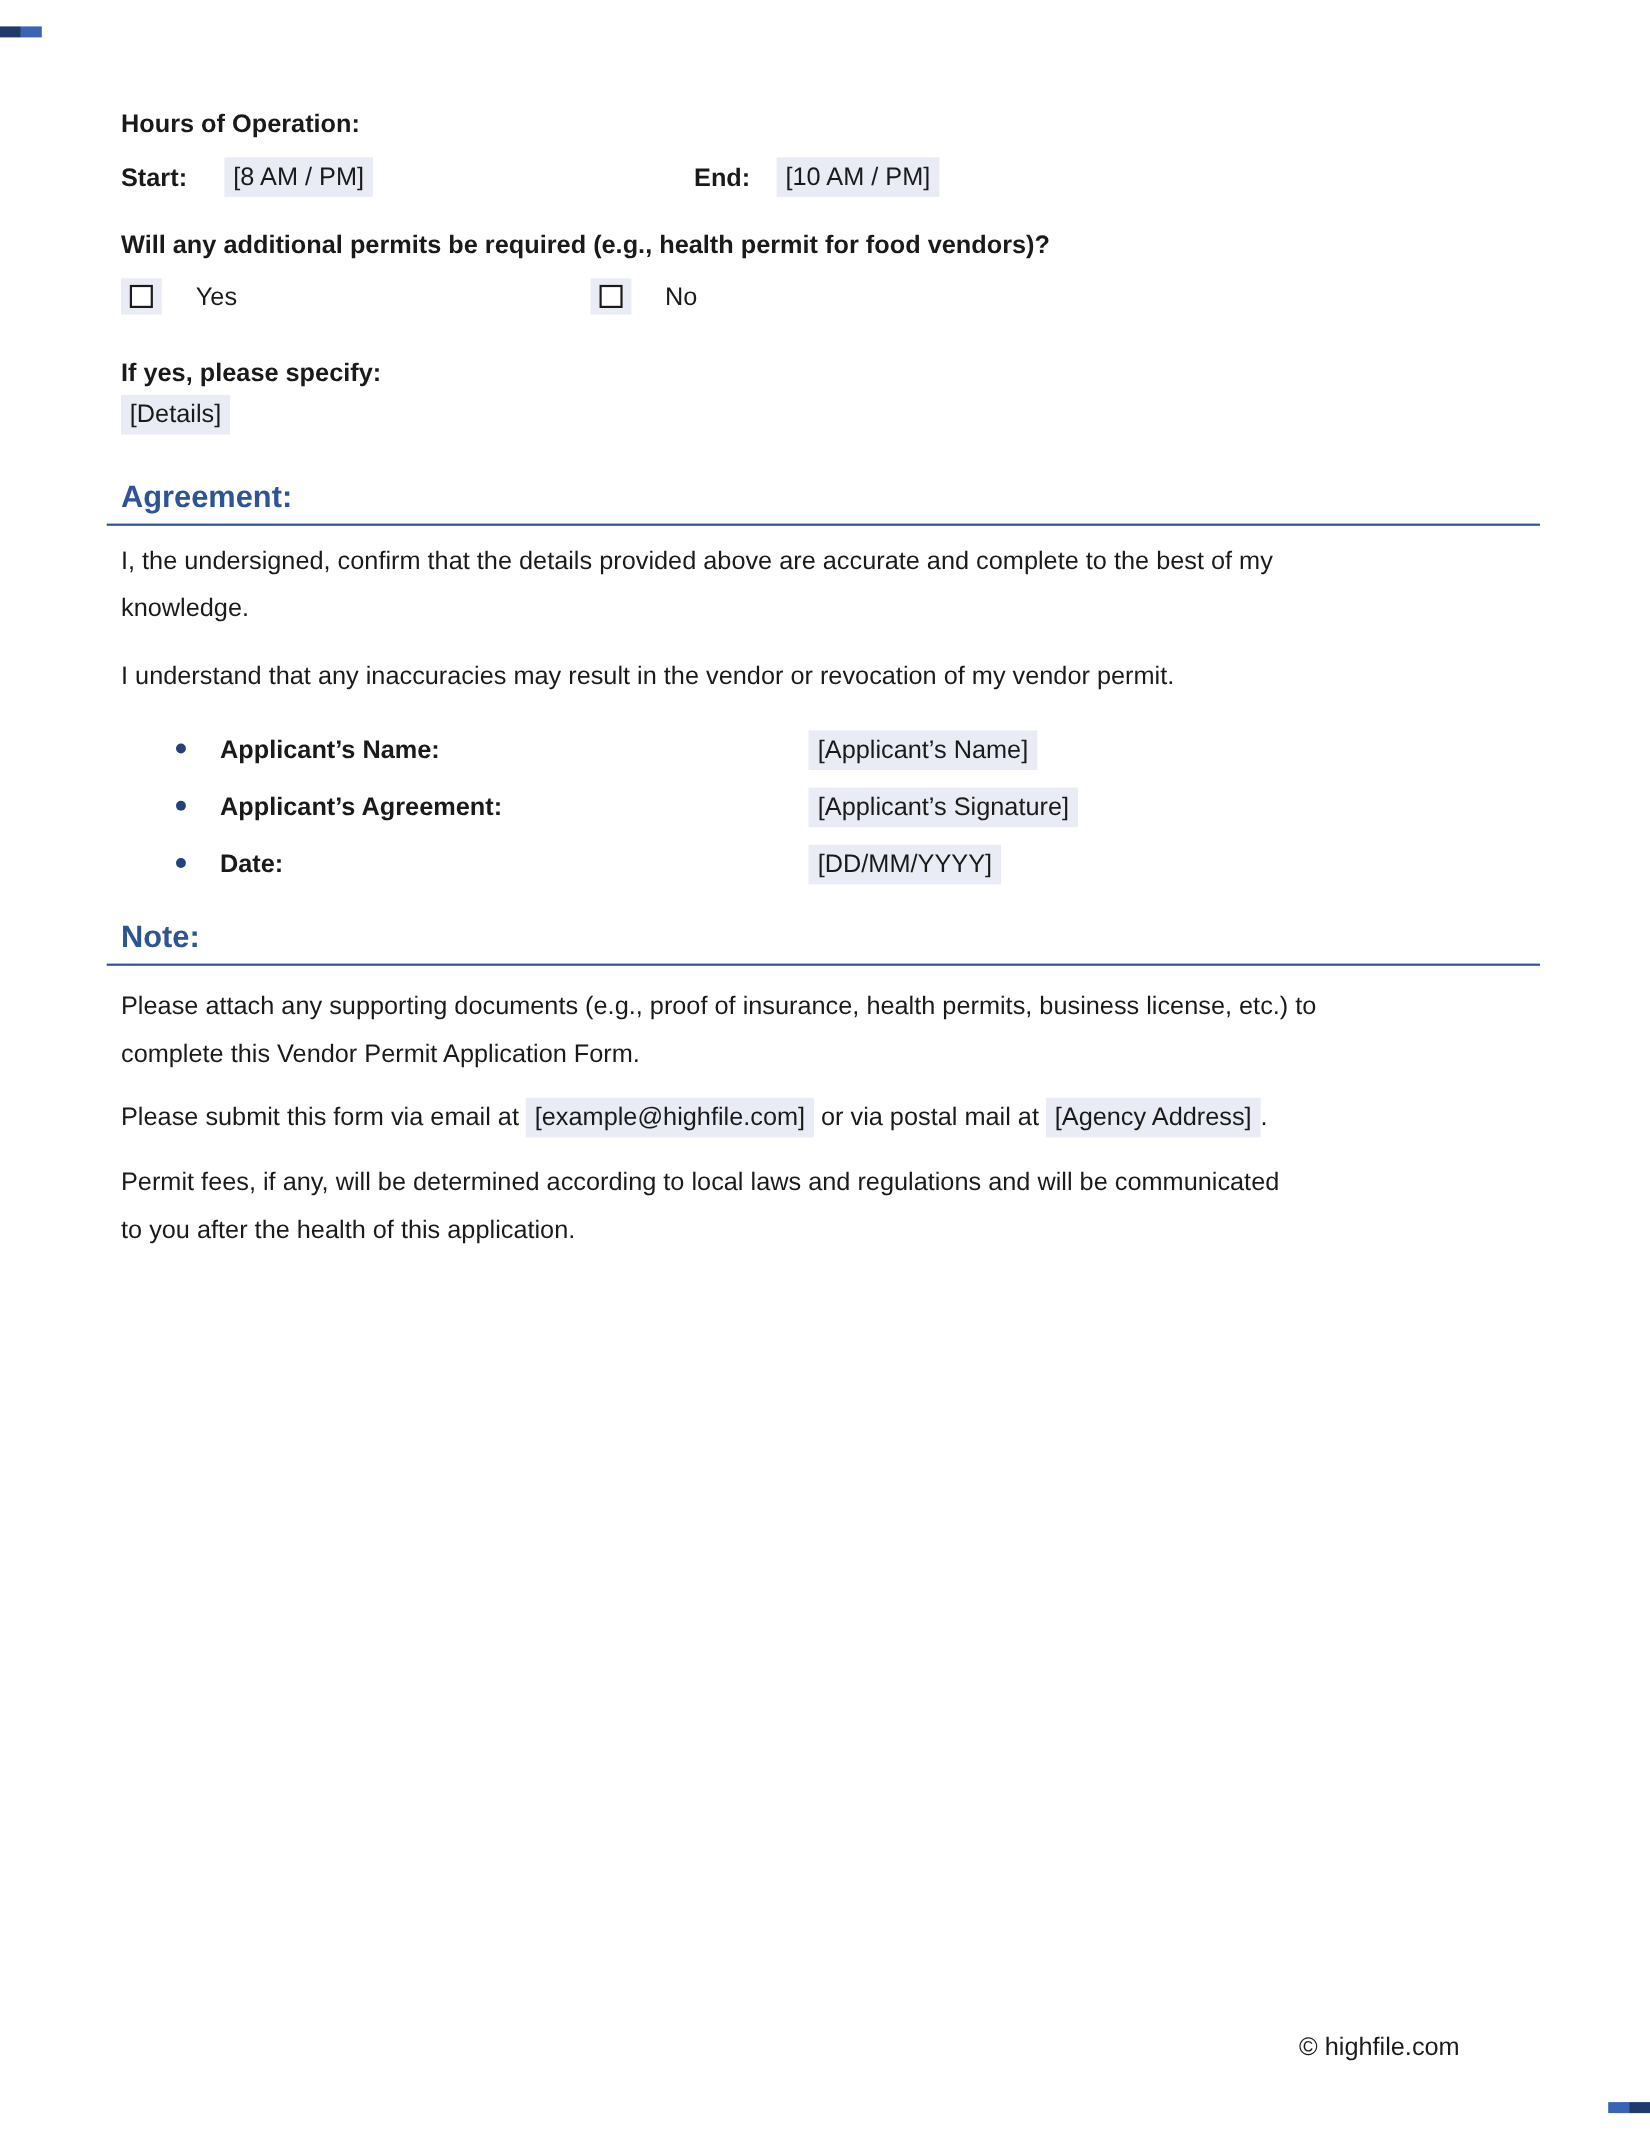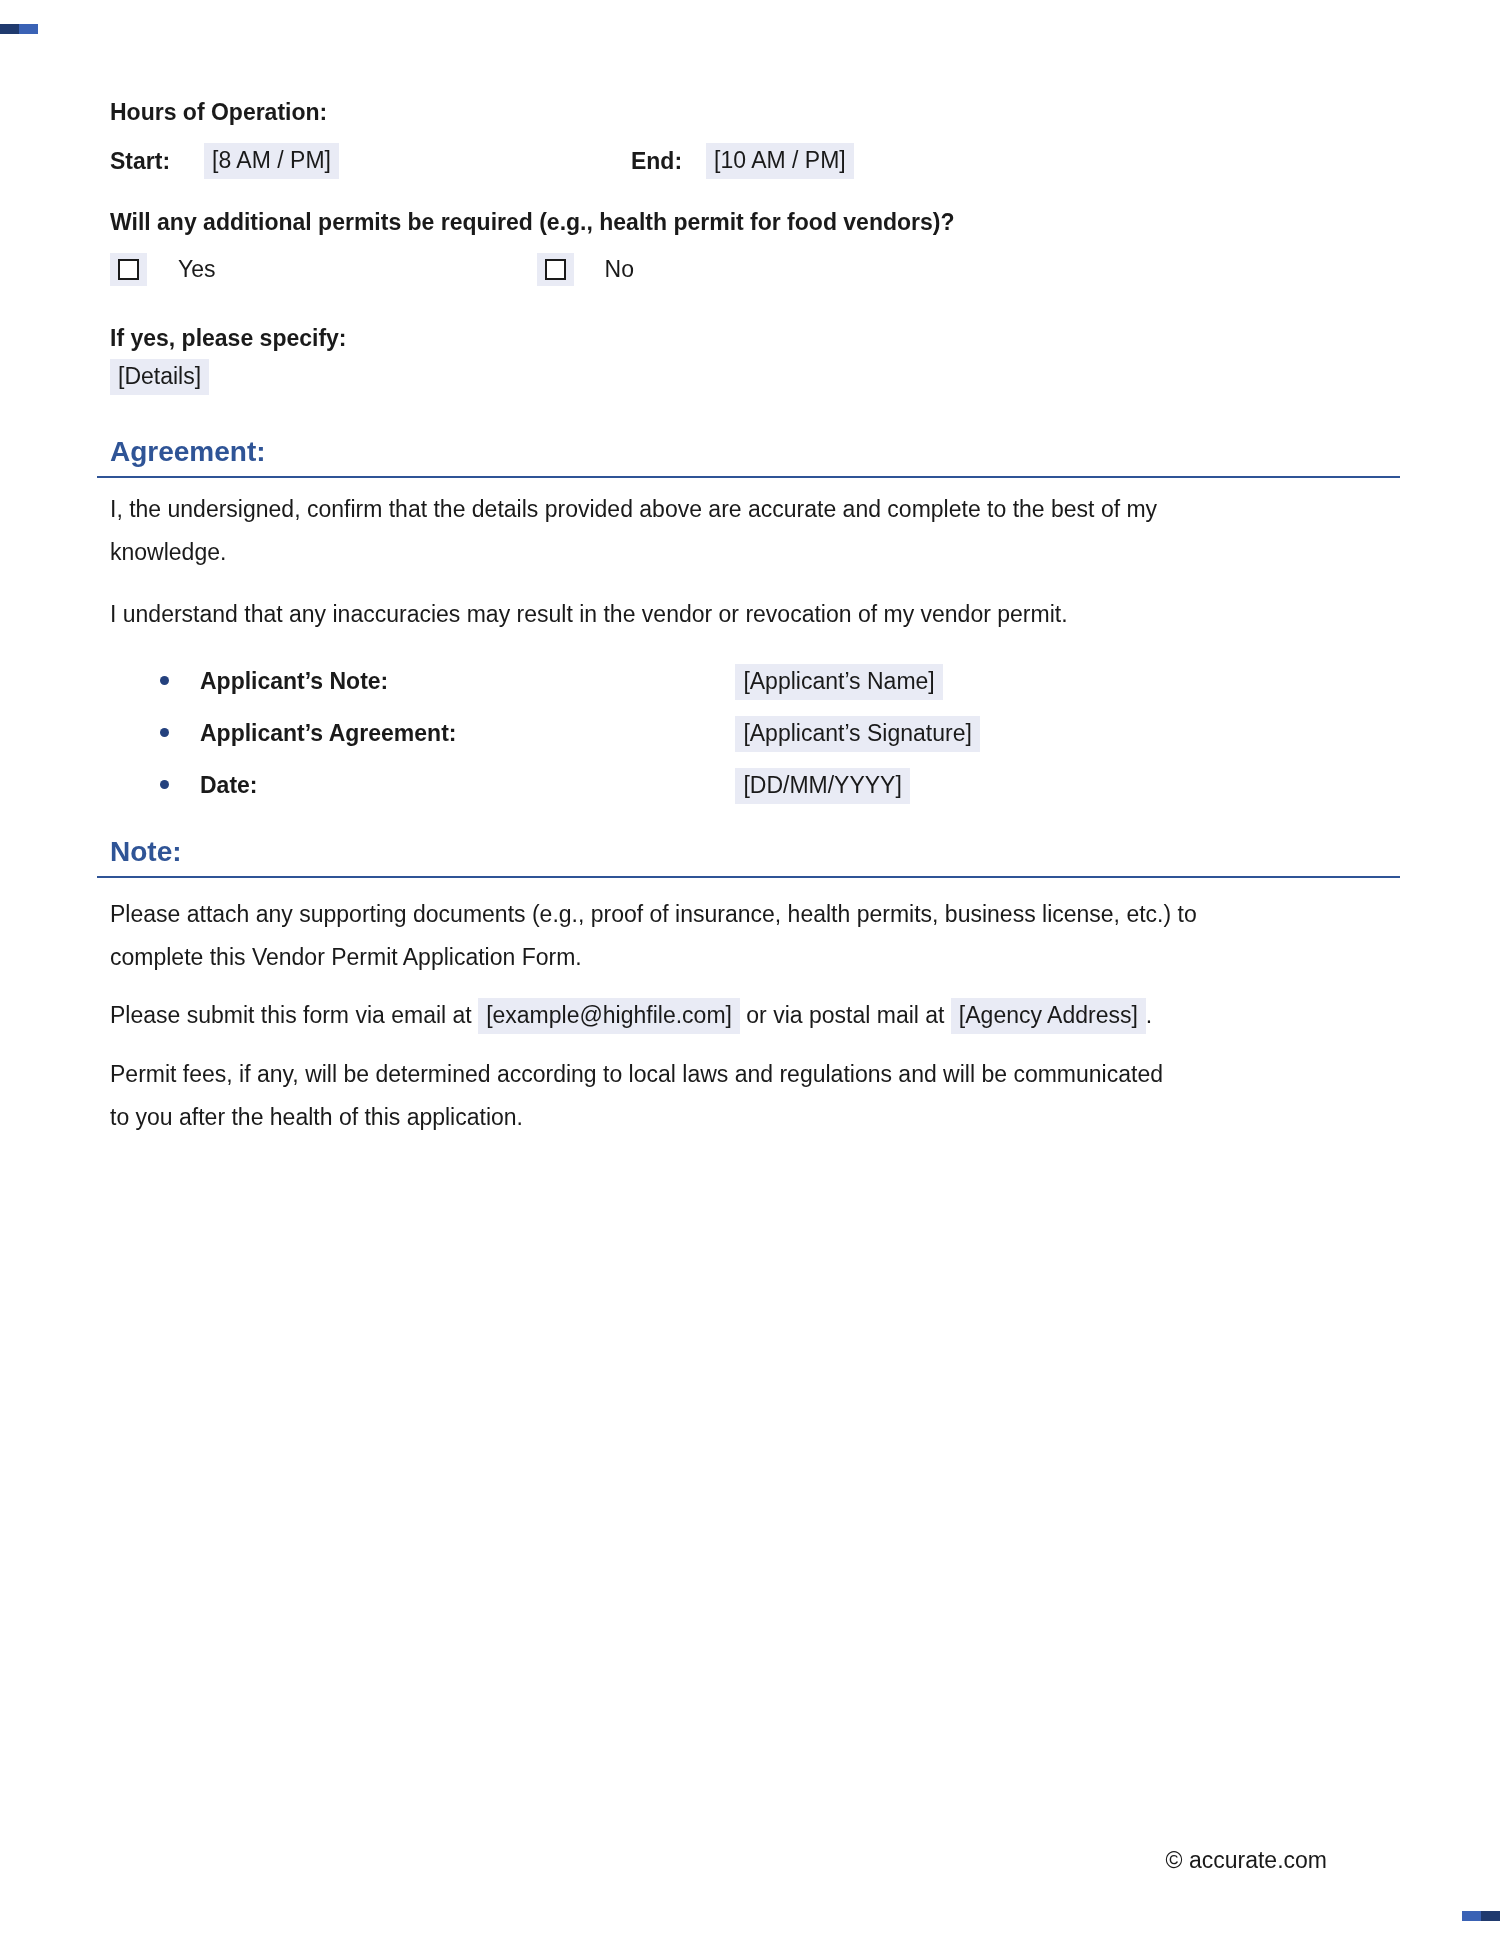--- a/index.html
+++ b/index.html
@@ -133,21 +133,21 @@
       <div class="line">knowledge.</div>
     </div>
 
     <div class="para para-a2">
       <div class="line">I understand that any inaccuracies may result in the vendor or revocation of my vendor permit.</div>
     </div>
 
     <ul class="fields-list">
       <li class="field-item">
         <span class="bullet-dot"></span>
-        <span class="field-label">Applicant’s Note:</span>
+        <span class="field-label">Applicant’s Name:</span>
         <span class="hl">[Applicant’s Name]</span>
       </li>
       <li class="field-item">
         <span class="bullet-dot"></span>
         <span class="field-label">Applicant’s Agreement:</span>
         <span class="hl">[Applicant’s Signature]</span>
       </li>
       <li class="field-item">
         <span class="bullet-dot"></span>
         <span class="field-label">Date:</span>
@@ -166,20 +166,20 @@
       <span>Please submit this form via email at </span><span class="hl">[example@highfile.com]</span><span> or via postal mail at </span><span class="hl">[Agency Address]</span><span>.</span>
     </div>
 
     <div class="para para-n3">
       <div class="line">Permit fees, if any, will be determined according to local laws and regulations and will be communicated</div>
       <div class="line">to you after the health of this application.</div>
     </div>
 
   </div>
 
-  <div class="footer">© accurate.com</div>
+  <div class="footer">© highfile.com</div>
 
   <div class="corner-bar bar-bottom-right">
     <span class="seg" style="width:19px;background:#3A62B5"></span>
     <span class="seg" style="width:19px;background:#203A6E"></span>
   </div>
 
 </div>
 
 </body></html>

